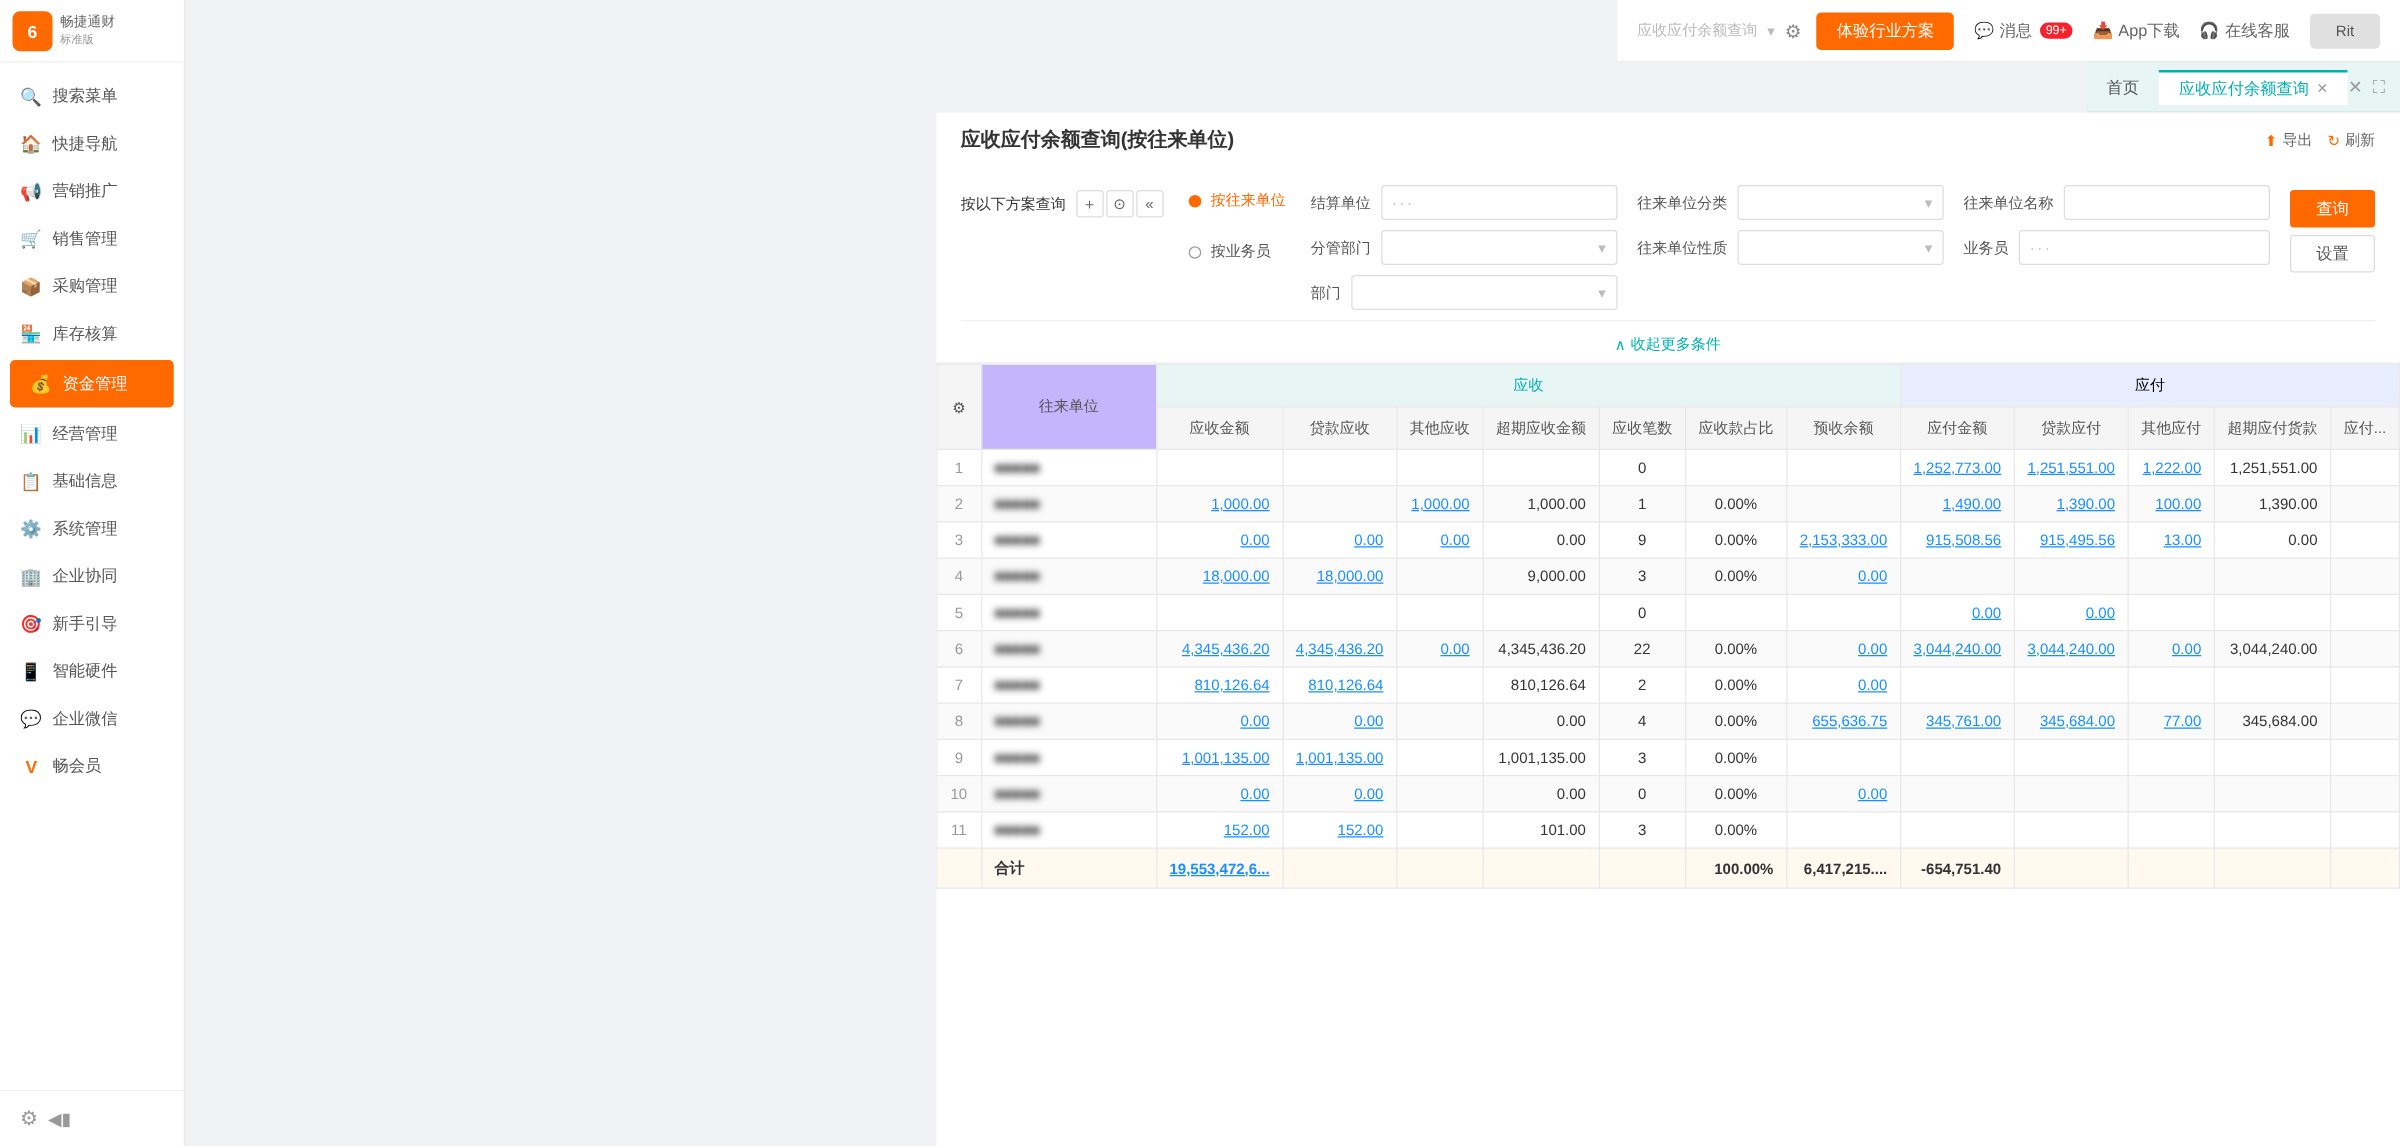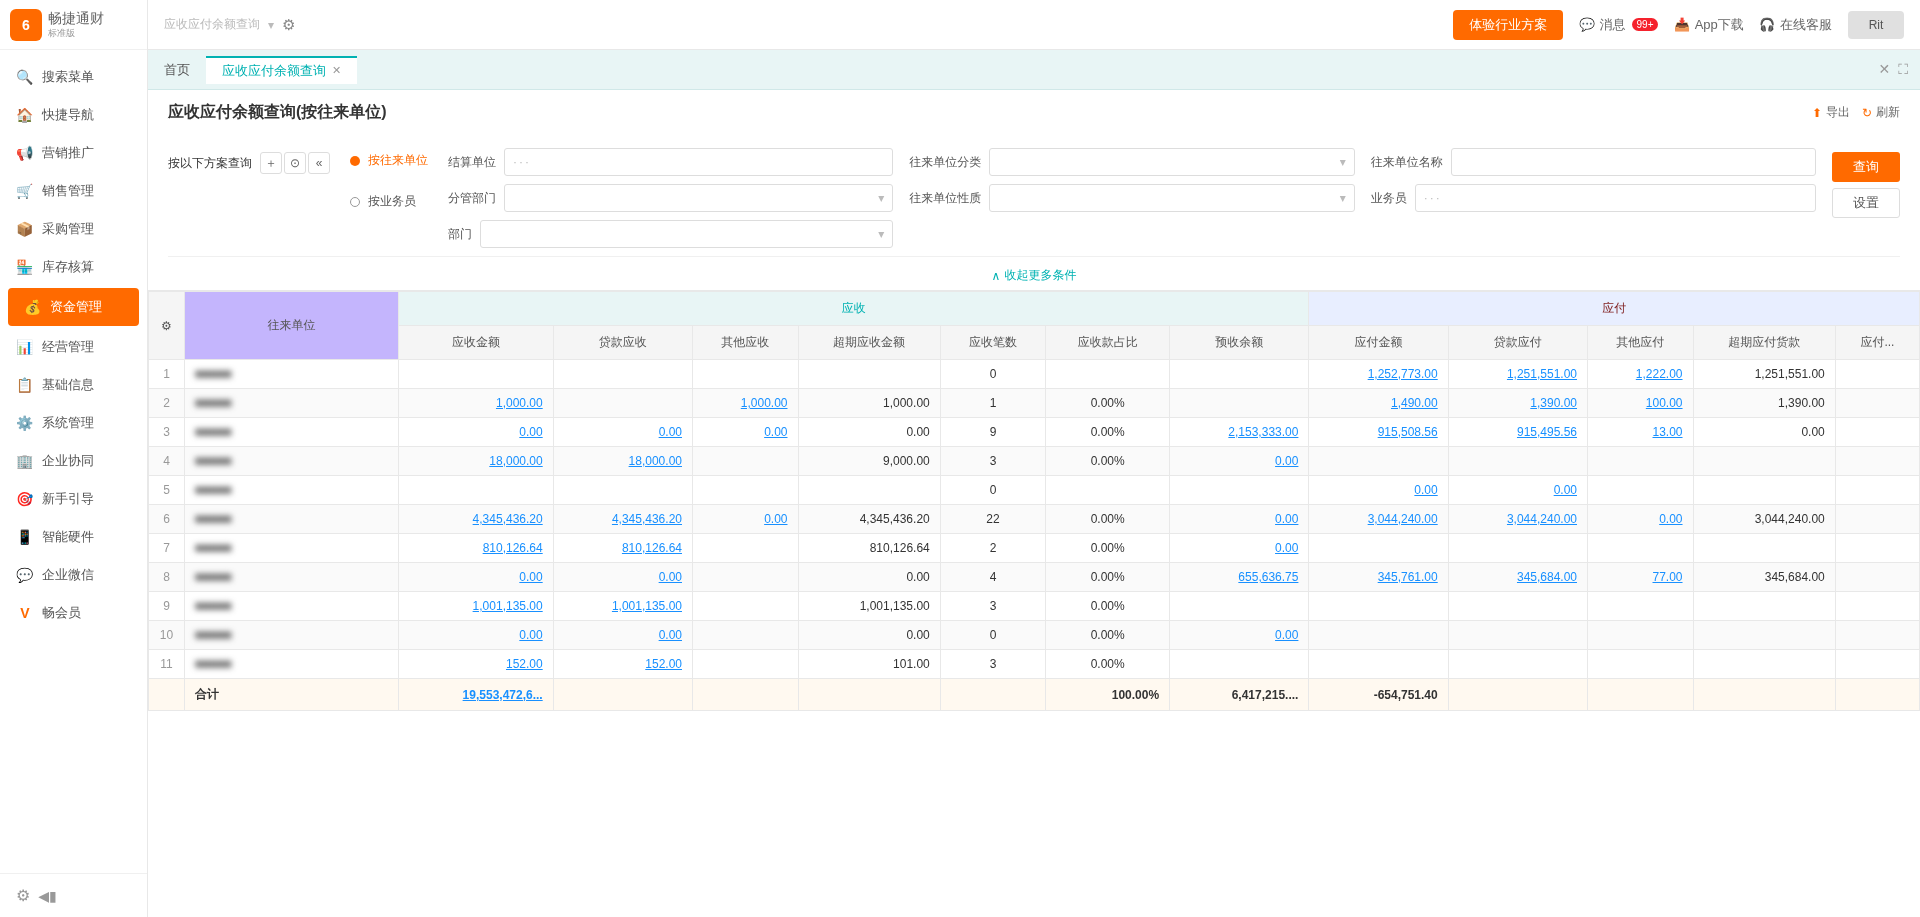--- a/index.html
+++ b/index.html
@@ -2,37 +2,37 @@
 <html><head>
   <meta charset="utf-8">
   <style>
     * { margin: 0; padding: 0; box-sizing: border-box; }
     body { font-family: 'Microsoft YaHei', Arial, sans-serif; font-size: 12px; background: #f0f2f5; color: #333; width: 1920px; height: 917px; overflow: hidden; display: flex; }
 
     
     .sidebar { width: 148px; background: #fff; border-right: 1px solid #e8e8e8; display: flex; flex-direction: column; height: 917px; flex-shrink: 0; }
     .sidebar-logo { height: 50px; background: #fff; display: flex; align-items: center; padding: 0 10px; border-bottom: 1px solid #f0f0f0; }
     .logo-icon { width: 32px; height: 32px; background: #ff6a00; border-radius: 6px; display: flex; align-items: center; justify-content: center; color: white; font-weight: bold; font-size: 14px; margin-right: 6px; }
-    .logo-text { font-size: 14px; color: #666; line-height: 1.3; }
+    .logo-text { font-size: 11px; color: #666; line-height: 1.3; }
     .logo-badge { font-size: 9px; color: #999; }
     .sidebar-nav { flex: 1; overflow-y: auto; padding: 8px 0; }
     .nav-item { display: flex; align-items: center; padding: 10px 16px; cursor: pointer; color: #555; transition: background 0.2s; }
     .nav-item.active { background: #ff6a00; color: white; border-radius: 4px; margin: 2px 8px; }
     .nav-icon { width: 18px; height: 18px; margin-right: 8px; display: flex; align-items: center; justify-content: center; font-size: 14px; }
     .nav-label { font-size: 13px; }
     .sidebar-bottom { padding: 12px 16px; border-top: 1px solid #f0f0f0; display: flex; align-items: center; gap: 8px; }
 
     
     .topbar { height: 50px; background: #fff; border-bottom: 1px solid #e8e8e8; display: flex; align-items: center; padding: 0 16px; gap: 12px; flex-shrink: 0; }
     .topbar-btn-orange { background: #ff6a00; color: white; border: none; padding: 6px 16px; border-radius: 4px; cursor: pointer; font-size: 13px; }
     .topbar-icon-btn { cursor: pointer; color: #666; font-size: 13px; display: flex; align-items: center; gap: 4px; }
     .badge-red { background: #f5222d; color: white; border-radius: 10px; font-size: 10px; padding: 1px 5px; margin-left: 2px; }
 
     
-    .main { flex: 1; display: flex; flex-direction: column; overflow: hidden; }
+    .main { flex: 1; display: flex; flex-direction: column; overflow: hidden; align-items: flex-end; }
 
     
     .tabs { background: #e8f5f5; display: flex; align-items: center; border-bottom: 1px solid #d0e8e8; height: 40px; }
     .tab { padding: 0 16px; height: 28px; display: flex; align-items: center; cursor: pointer; font-size: 13px; color: #555; gap: 6px; }
     .tab.active { background: #fff; color: #00b2b2; border-top: 2px solid #00b2b2; }
     .tab-close { font-size: 11px; color: #999; cursor: pointer; }
     .tab-home { color: #555; }
 
     
     .page-content { flex: 1; overflow: hidden; display: flex; flex-direction: column; background: #f5f5f5; }
@@ -305,21 +305,21 @@
 
     <div class="table-area">
       <table class="data-table">
         <thead>
           <tr>
             <th rowspan="2" style="width:36px;background:#f5f5f5;">
               <span style="cursor:pointer;">⚙</span>
             </th>
             <th rowspan="2" style="min-width:140px;background:#c4b5fd;">往来单位</th>
             <th colspan="7" class="col-group-header" style="background:#e8f5f5;color:#00b2b2;">应收</th>
-            <th colspan="6" class="col-group-header2" style="background:#e8eeff;color:#7f1d1d;">应付</th>
+            <th colspan="6" class="col-group-header2" style="background:#e8eeff;color:#000000;">应付</th>
           </tr>
           <tr>
             <th>应收金额</th>
             <th>贷款应收</th>
             <th>其他应收</th>
             <th>超期应收金额</th>
             <th>应收笔数</th>
             <th>应收款占比</th>
             <th>预收余额</th>
             <th>应付金额</th>

